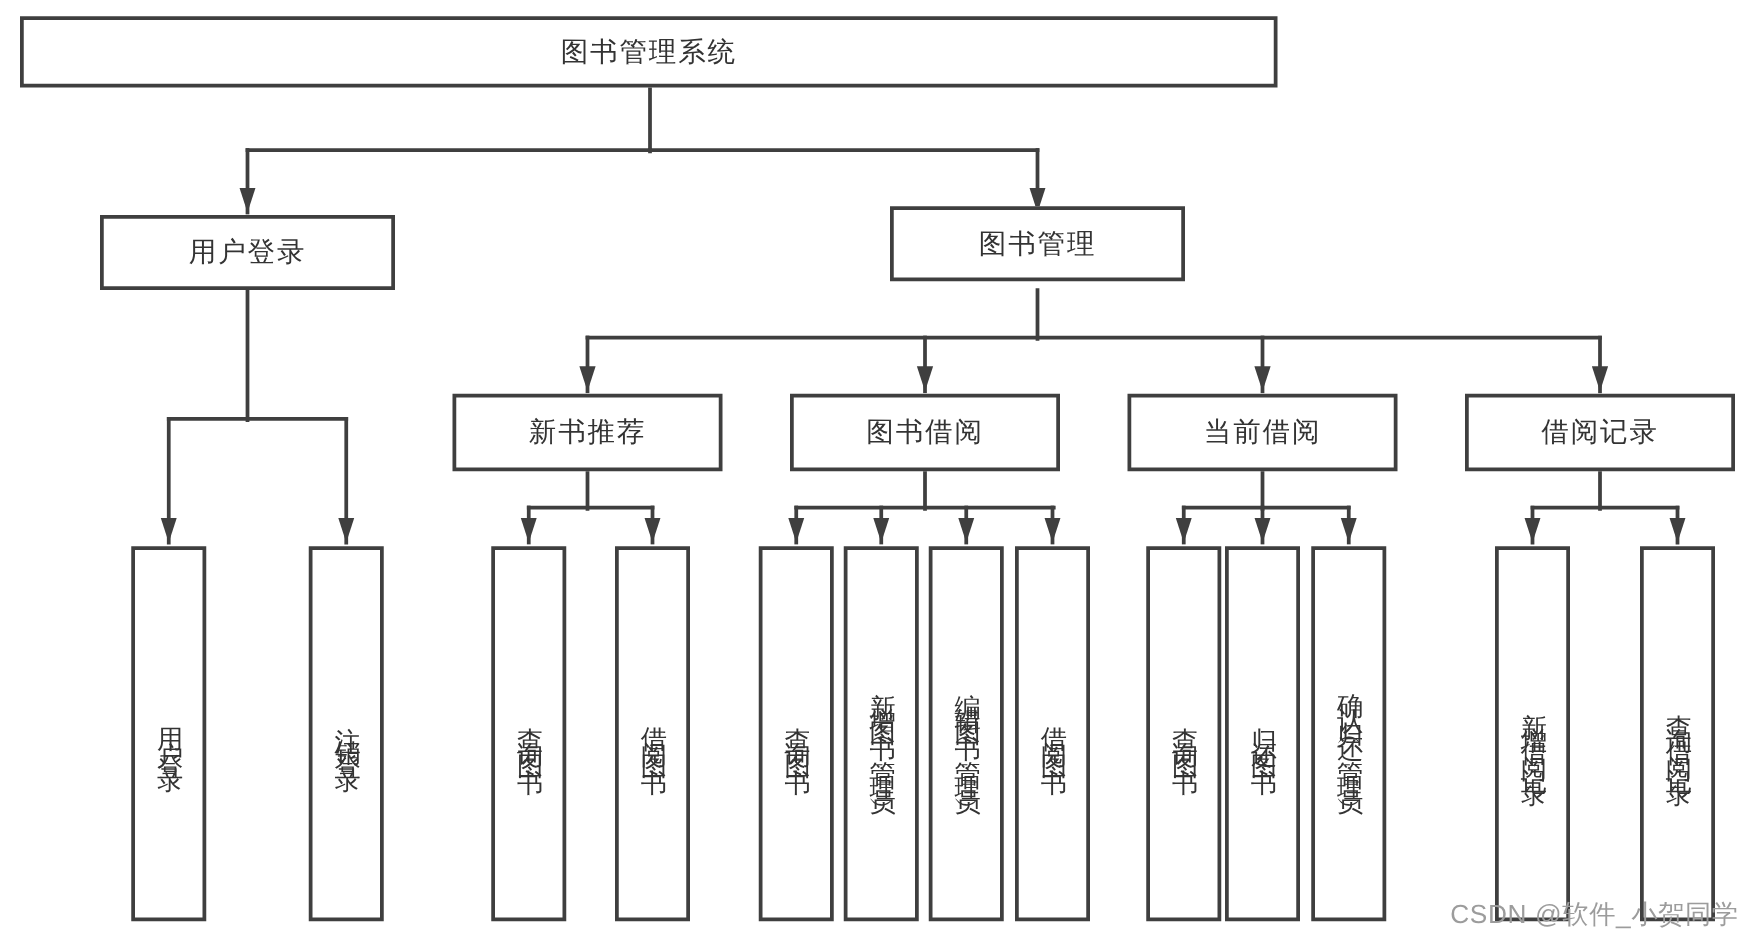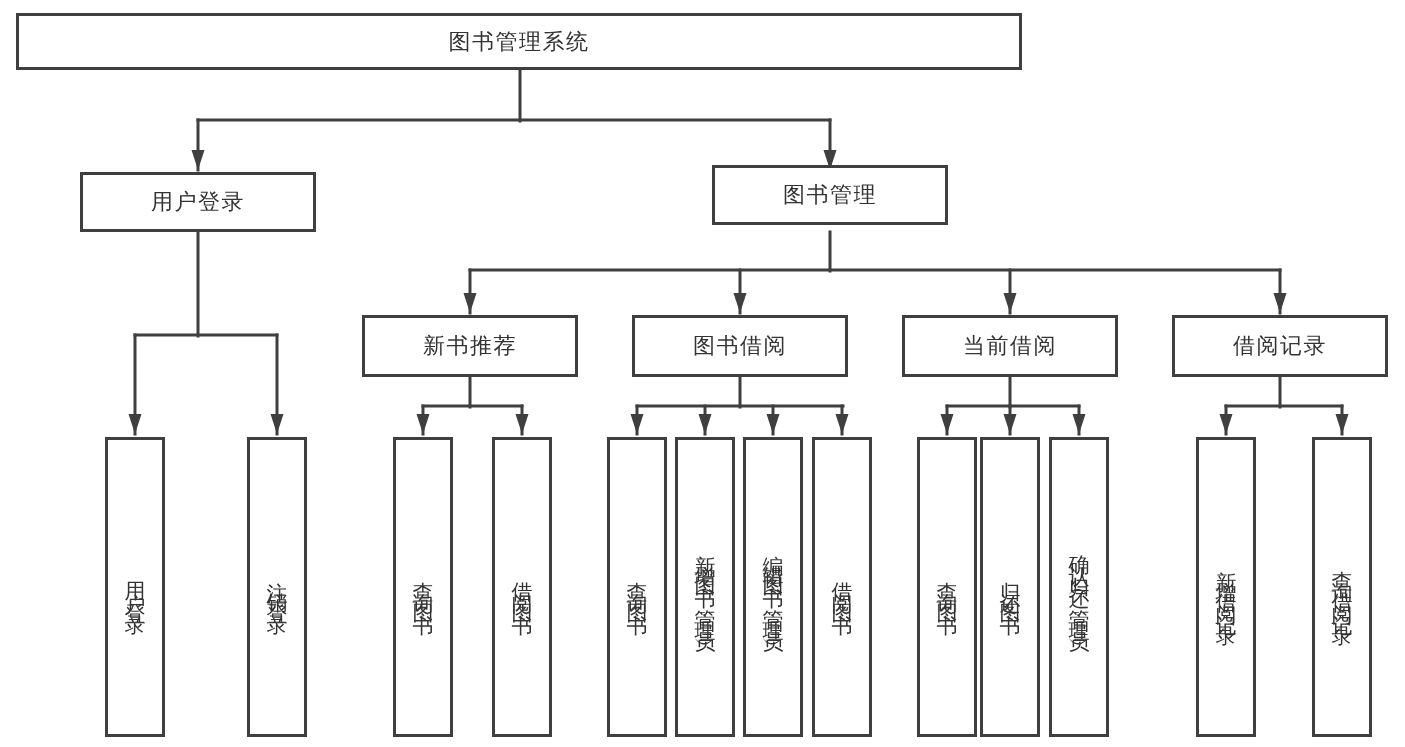--- a/index.html
+++ b/index.html
@@ -145,13 +145,14 @@
     <span class="vl">确认归还（管理员）</span>
   </div>
 
   <div class="box" style="left:1196px;top:437px;width:60px;height:300px">
     <span class="vl">新增借阅记录</span>
   </div>
   <div class="box" style="left:1312px;top:437px;width:60px;height:300px">
     <span class="vl">查询借阅记录</span>
   </div>
 
+  <div class="watermark">CSDN @软件_小贺同学</div>
 </div>
 
 </body></html>

